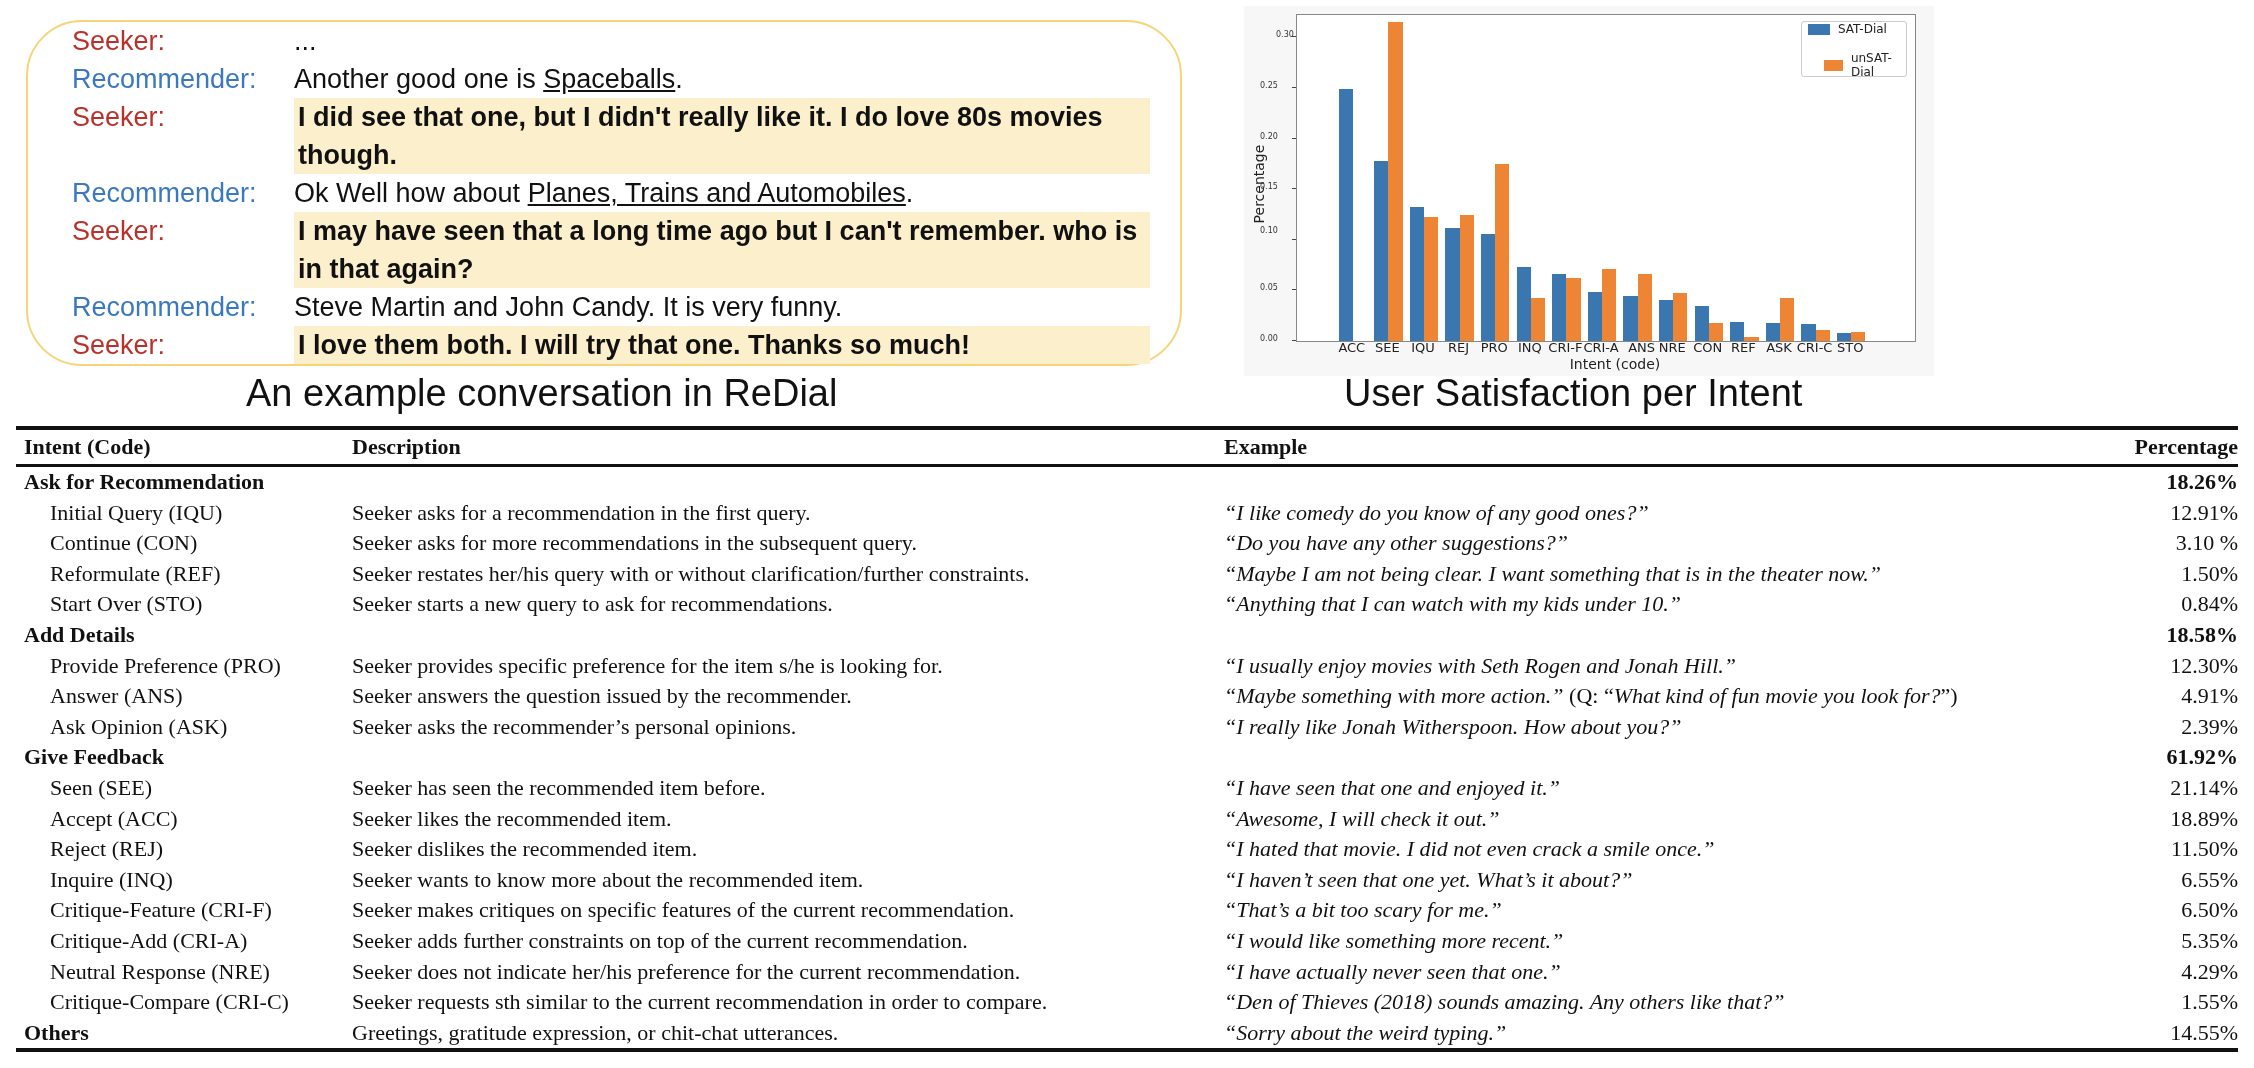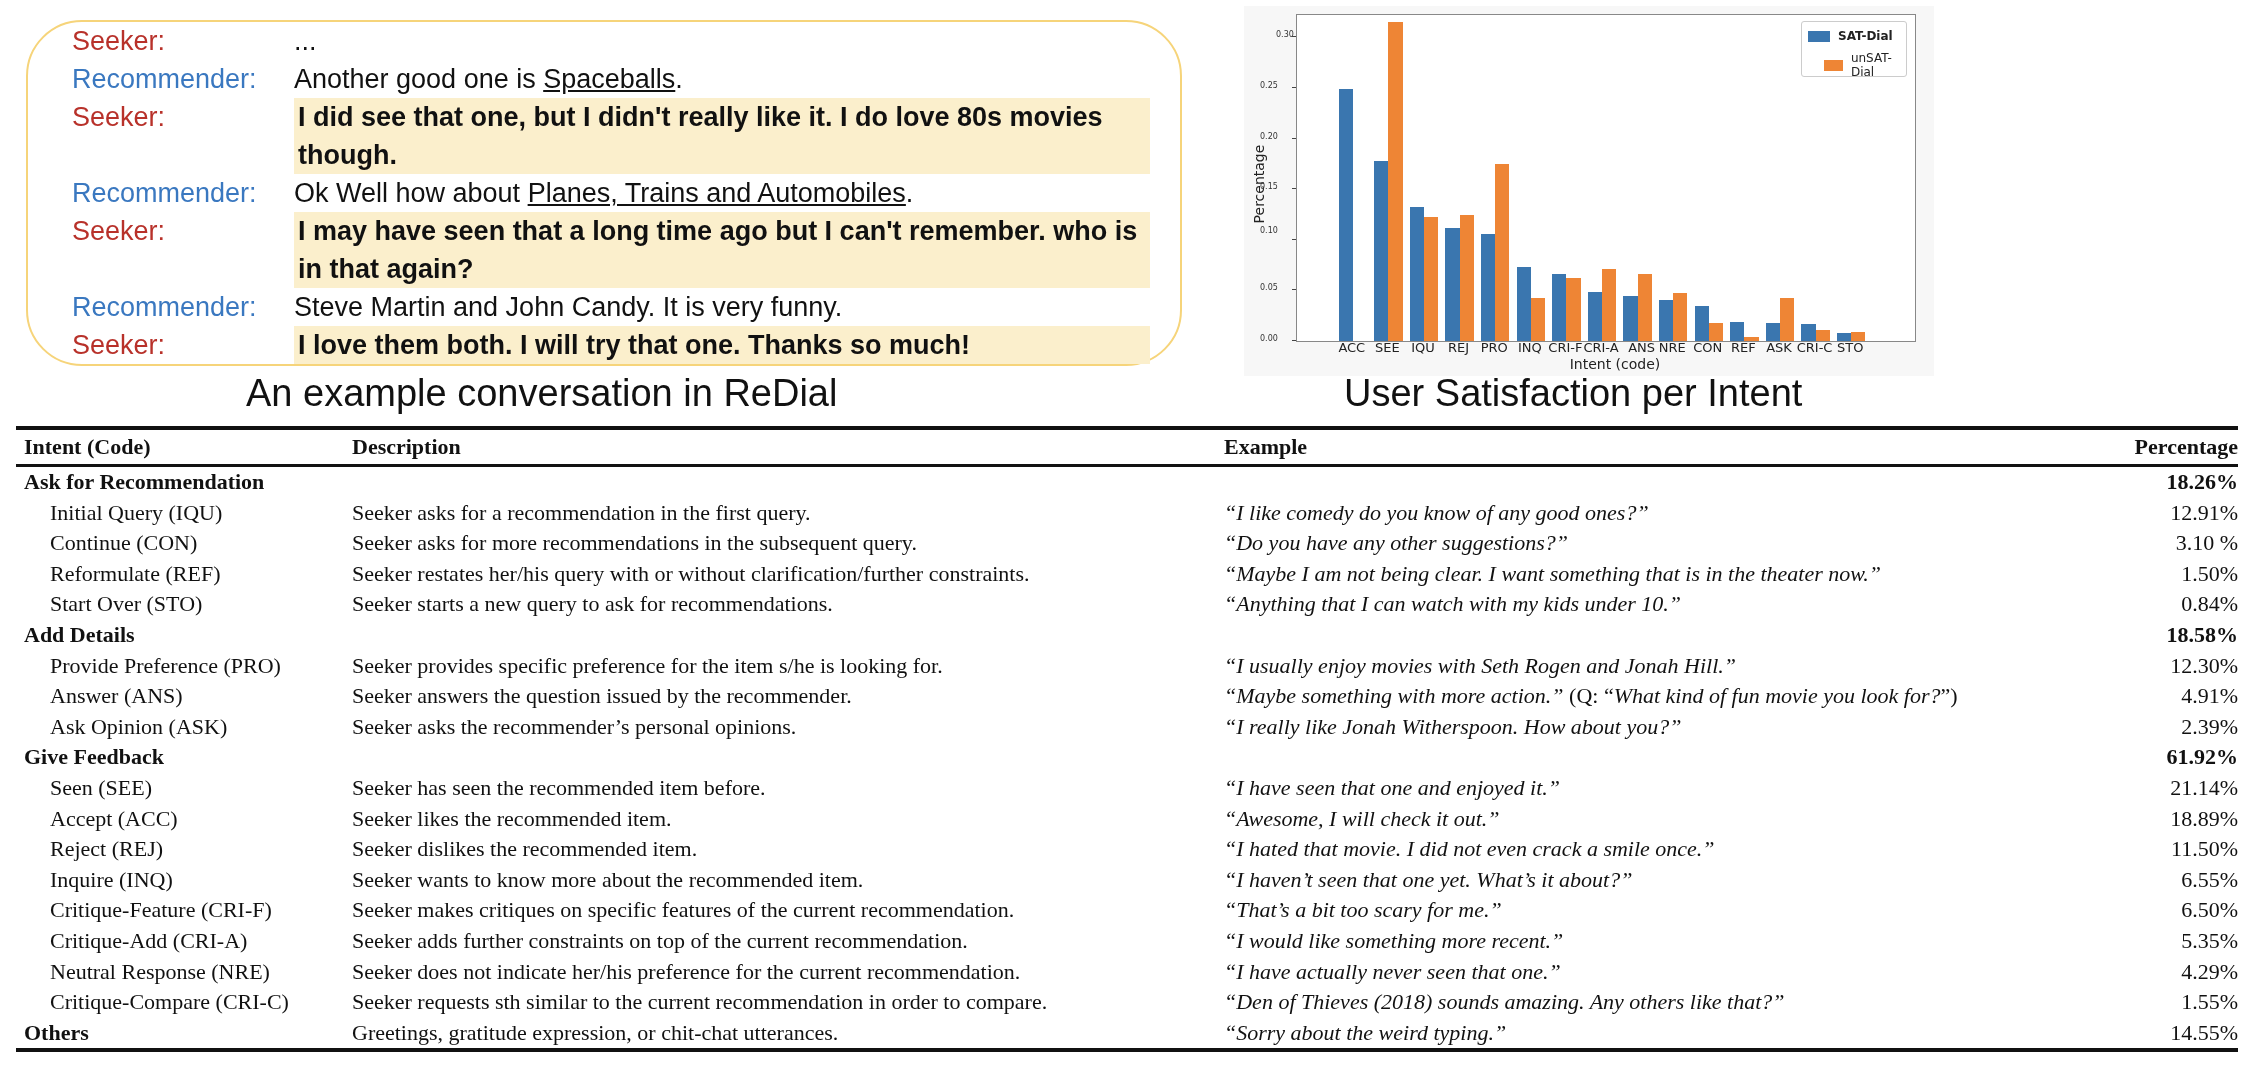--- a/index.html
+++ b/index.html
@@ -92,21 +92,21 @@
       <div class="ytickmark" style="top: 182.125px;"></div>
       <div class="ytick" style="top: 125.5px;">0.20</div>
       <div class="ytickmark" style="top: 131.5px;"></div>
       <div class="ytick" style="top: 74.875px;">0.25</div>
       <div class="ytickmark" style="top: 80.875px;"></div>
       <div class="ytick" style="top: 24.25px; padding-left: 16px;">0.30</div>
       <div class="ytickmark" style="top: 30.25px;"></div>
     </div>
   <div class="plot" id="plot">
     <div class="legend">
-      <div class="legend-item" style="top:7px;font-weight:bold;">
+      <div class="legend-item" style="top:0;">
         <span class="legend-swatch" style="background:#3a76af"></span>
         <span>SAT-Dial</span>
       </div>
       <div class="legend-item" style="top:29px;margin-left:16px;">
         <span class="legend-swatch" style="background:#ee8535"></span>
         <span>unSAT-Dial</span>
       </div>
     </div>
   <div class="bar sat" style="left: 41.56px; width: 14.24px; height: 252.112px;"></div>
       <div class="bar unsat" style="left: 55.8px; width: 14.24px; height: 0px;"></div>

